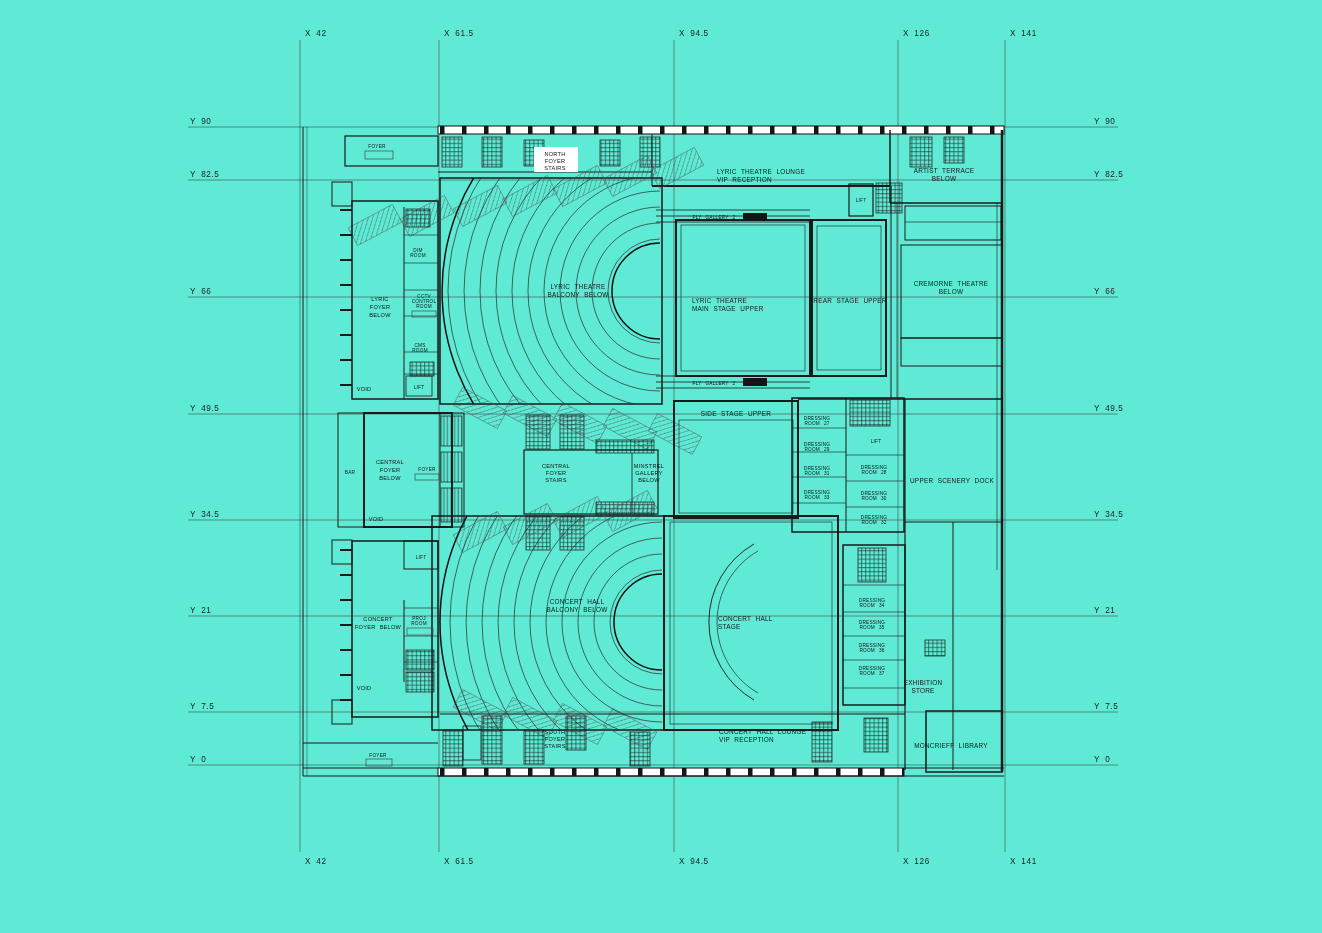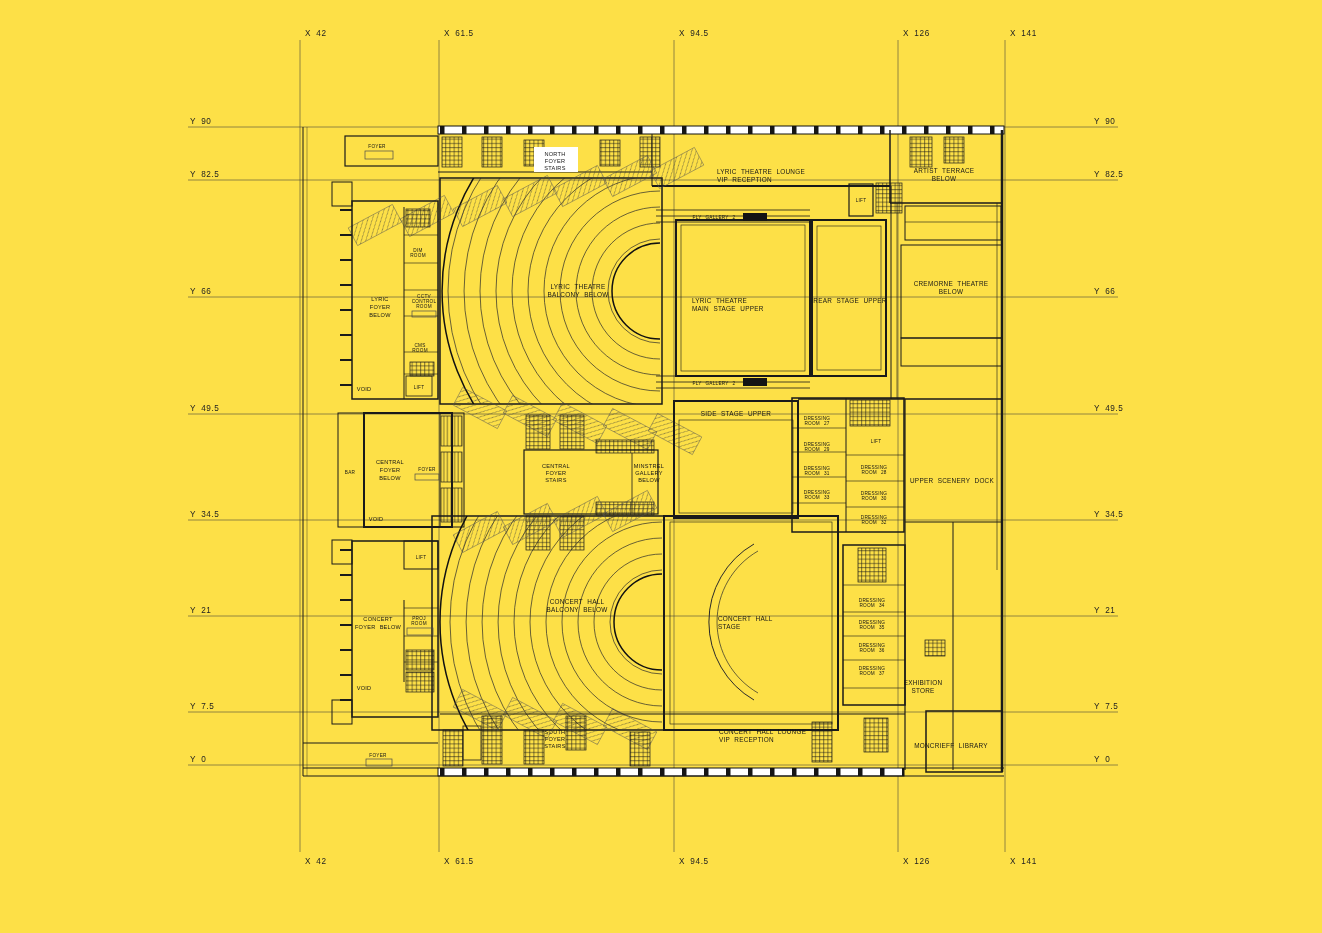--- a/index.html
+++ b/index.html
@@ -1,16 +1,16 @@
 <!DOCTYPE html>
 <html><head>
 <meta charset="utf-8">
 <style>
   html,body{margin:0;padding:0;background:#fff;}
-  .sheet{position:relative;width:1322px;height:933px;background:#fde047;overflow:hidden;
+  .sheet{position:relative;width:1322px;height:933px;background:#5eead4;overflow:hidden;
          font-family:"Liberation Sans", sans-serif;}
   svg{display:block}
   
   .ln{stroke:#1a1a1a;fill:none;}
   .w04{stroke-width:.4}.w06{stroke-width:.6}.w08{stroke-width:.8}
   .w1{stroke-width:1}.w12{stroke-width:1.2}.w15{stroke-width:1.5}
   .w2{stroke-width:2}.w25{stroke-width:2.5}
   .grid{stroke:#3c3c3c;stroke-width:.55;fill:none}
   .arc{stroke:#2a2a2a;stroke-width:.7;fill:none}
   .arcb{stroke:#111;stroke-width:1.5;fill:none}

